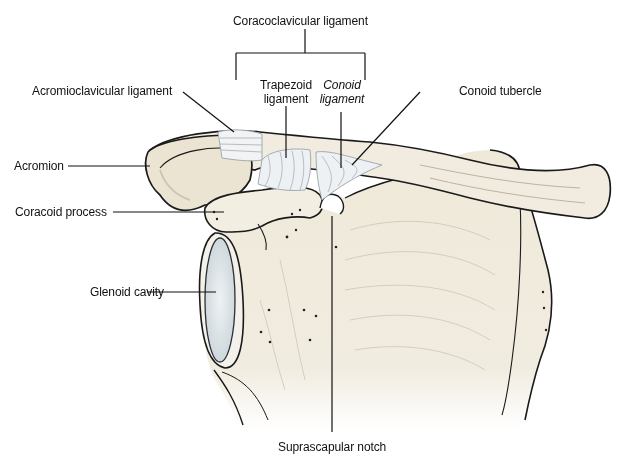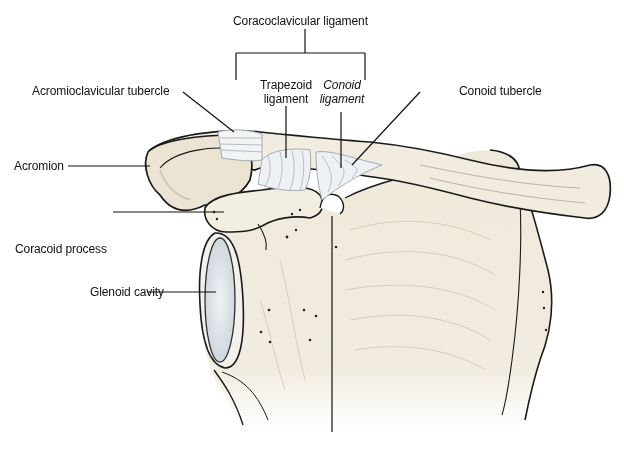--- a/index.html
+++ b/index.html
@@ -169,23 +169,24 @@
   <div class="lbl center" style="left:238px; top:78px; width:96px;">
     <div>Trapezoid</div>
     <div>ligament</div>
   </div>
 
   <div class="lbl center" style="left:310px; top:78px; width:64px;font-style:italic;">
     <div>Conoid</div>
     <div>ligament</div>
   </div>
 
-  <div class="lbl" style="left:32px; top:84px;">Acromioclavicular tubercle</div>
+  <div class="lbl" style="left:32px; top:84px;">Acromioclavicular ligament</div>
 
   <div class="lbl" style="left:422px; top:84px;margin-left:37px;">Conoid tubercle</div>
 
   <div class="lbl" style="left:14px; top:159px;">Acromion</div>
 
-  <div class="lbl" style="left:15px; top:205px;margin-top:37px;">Coracoid process</div>
+  <div class="lbl" style="left:15px; top:205px;">Coracoid process</div>
 
   <div class="lbl" style="left:68px; top:285px;margin-left:22px;">Glenoid cavity</div>
 
+  <div class="lbl" style="left:278px; top:440px;">Suprascapular notch</div>
 </div>
 
 </body></html>

